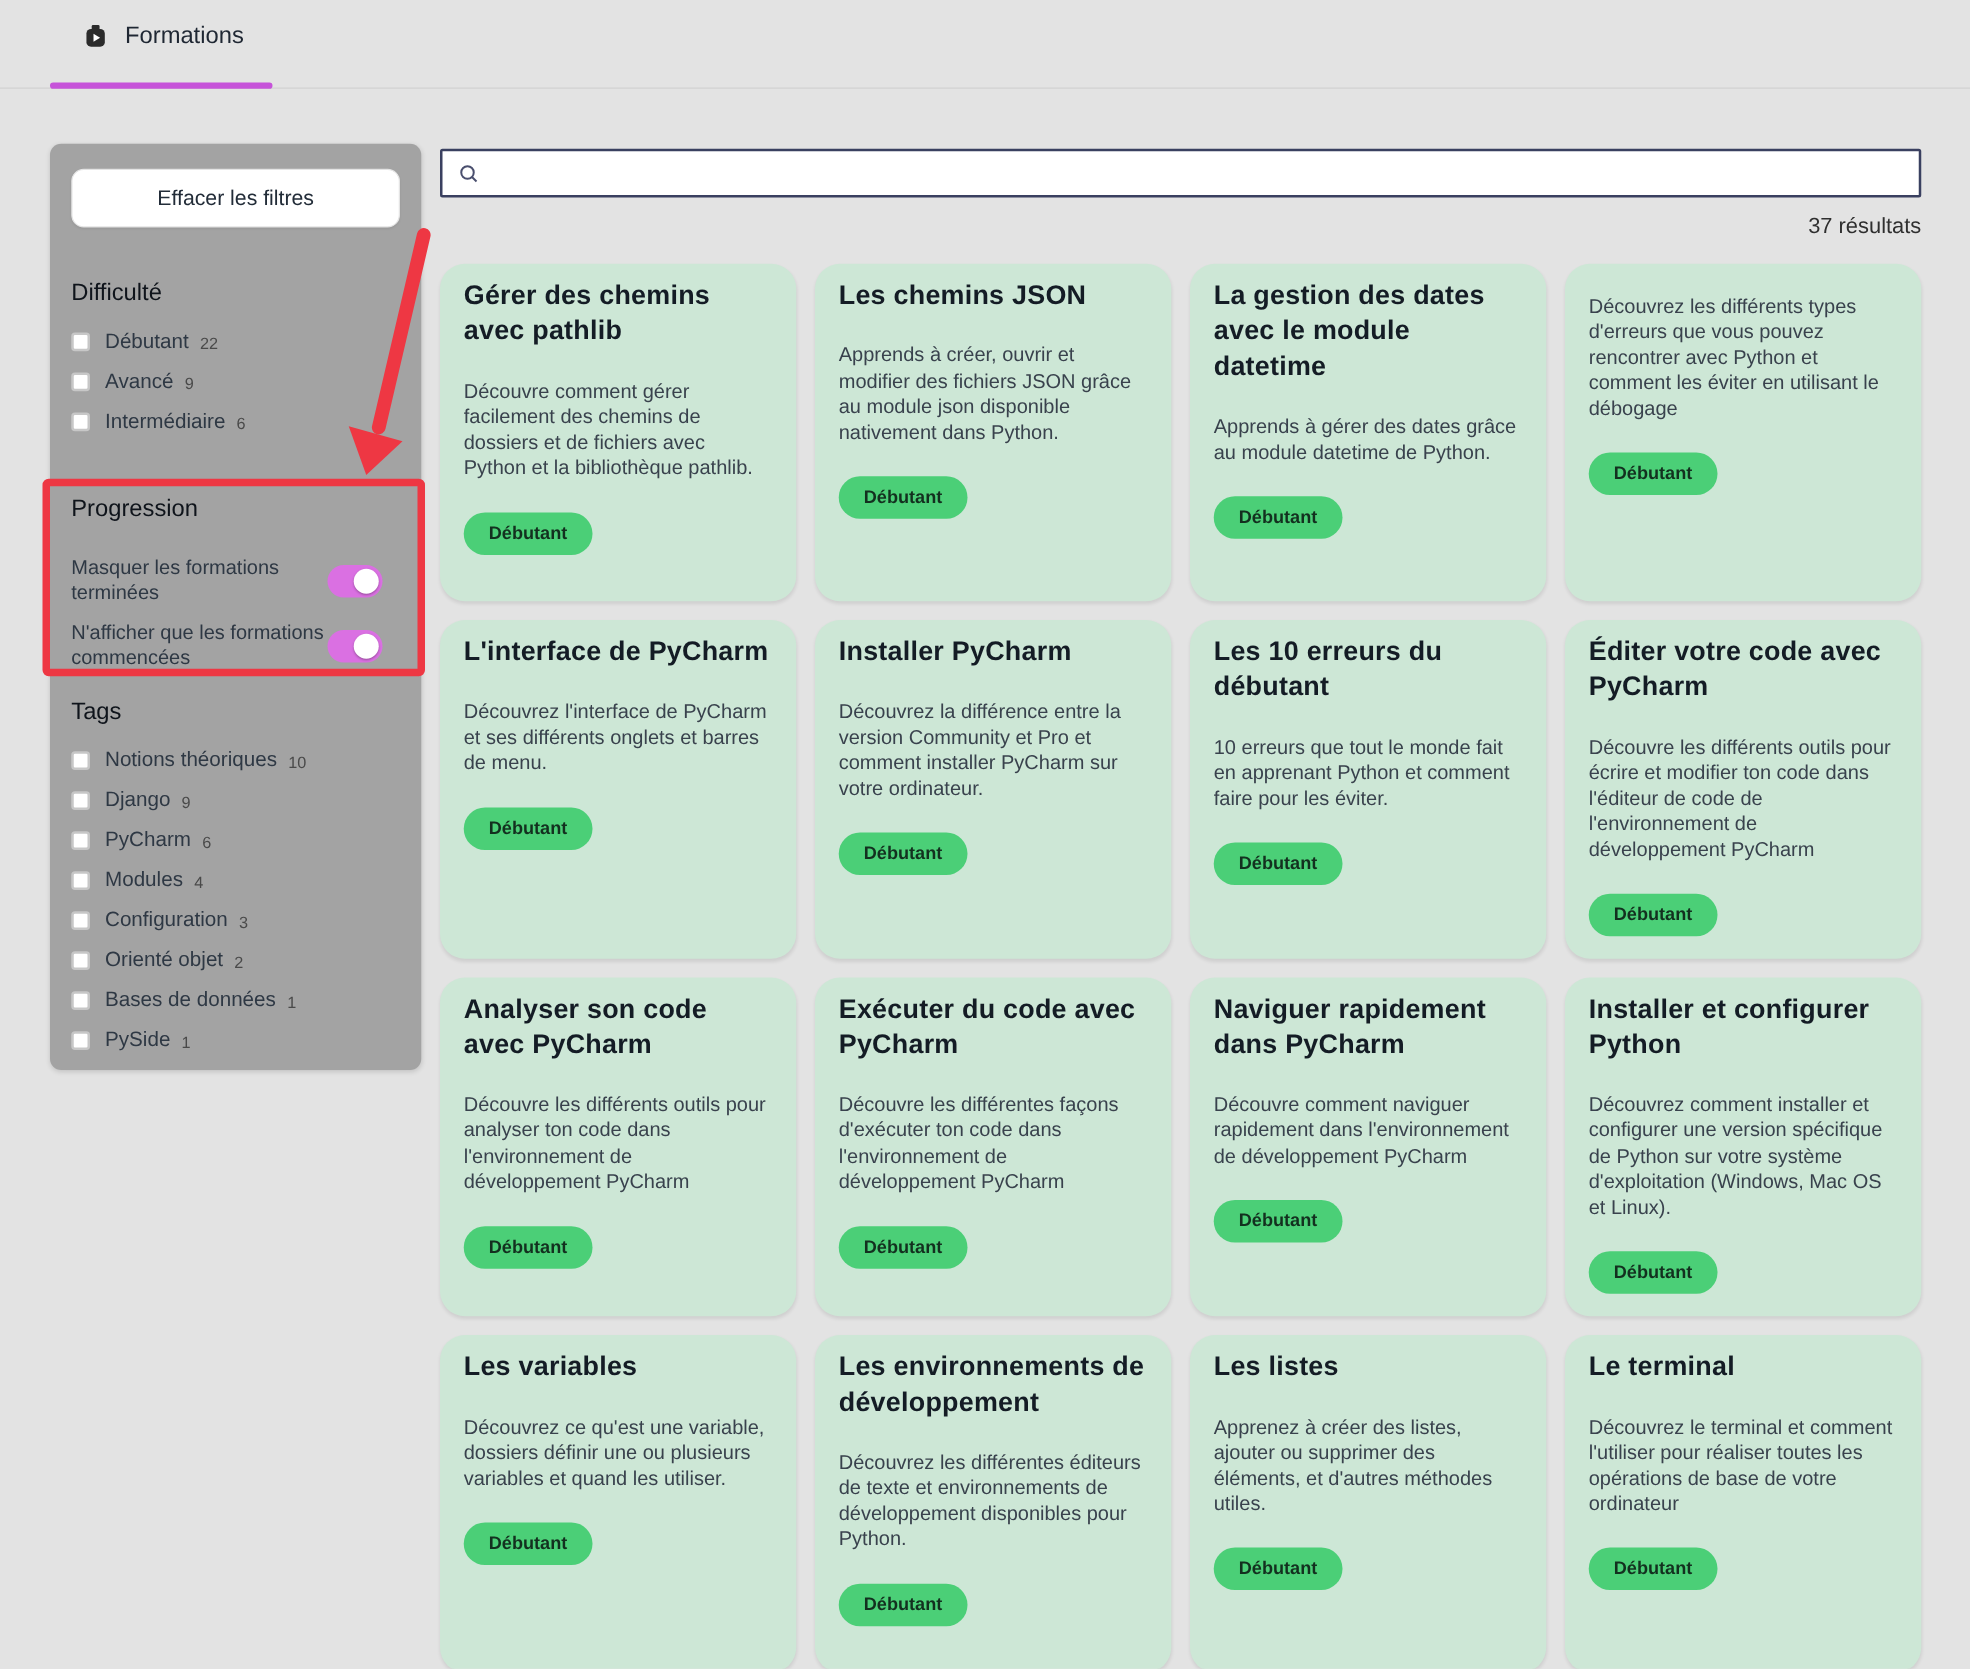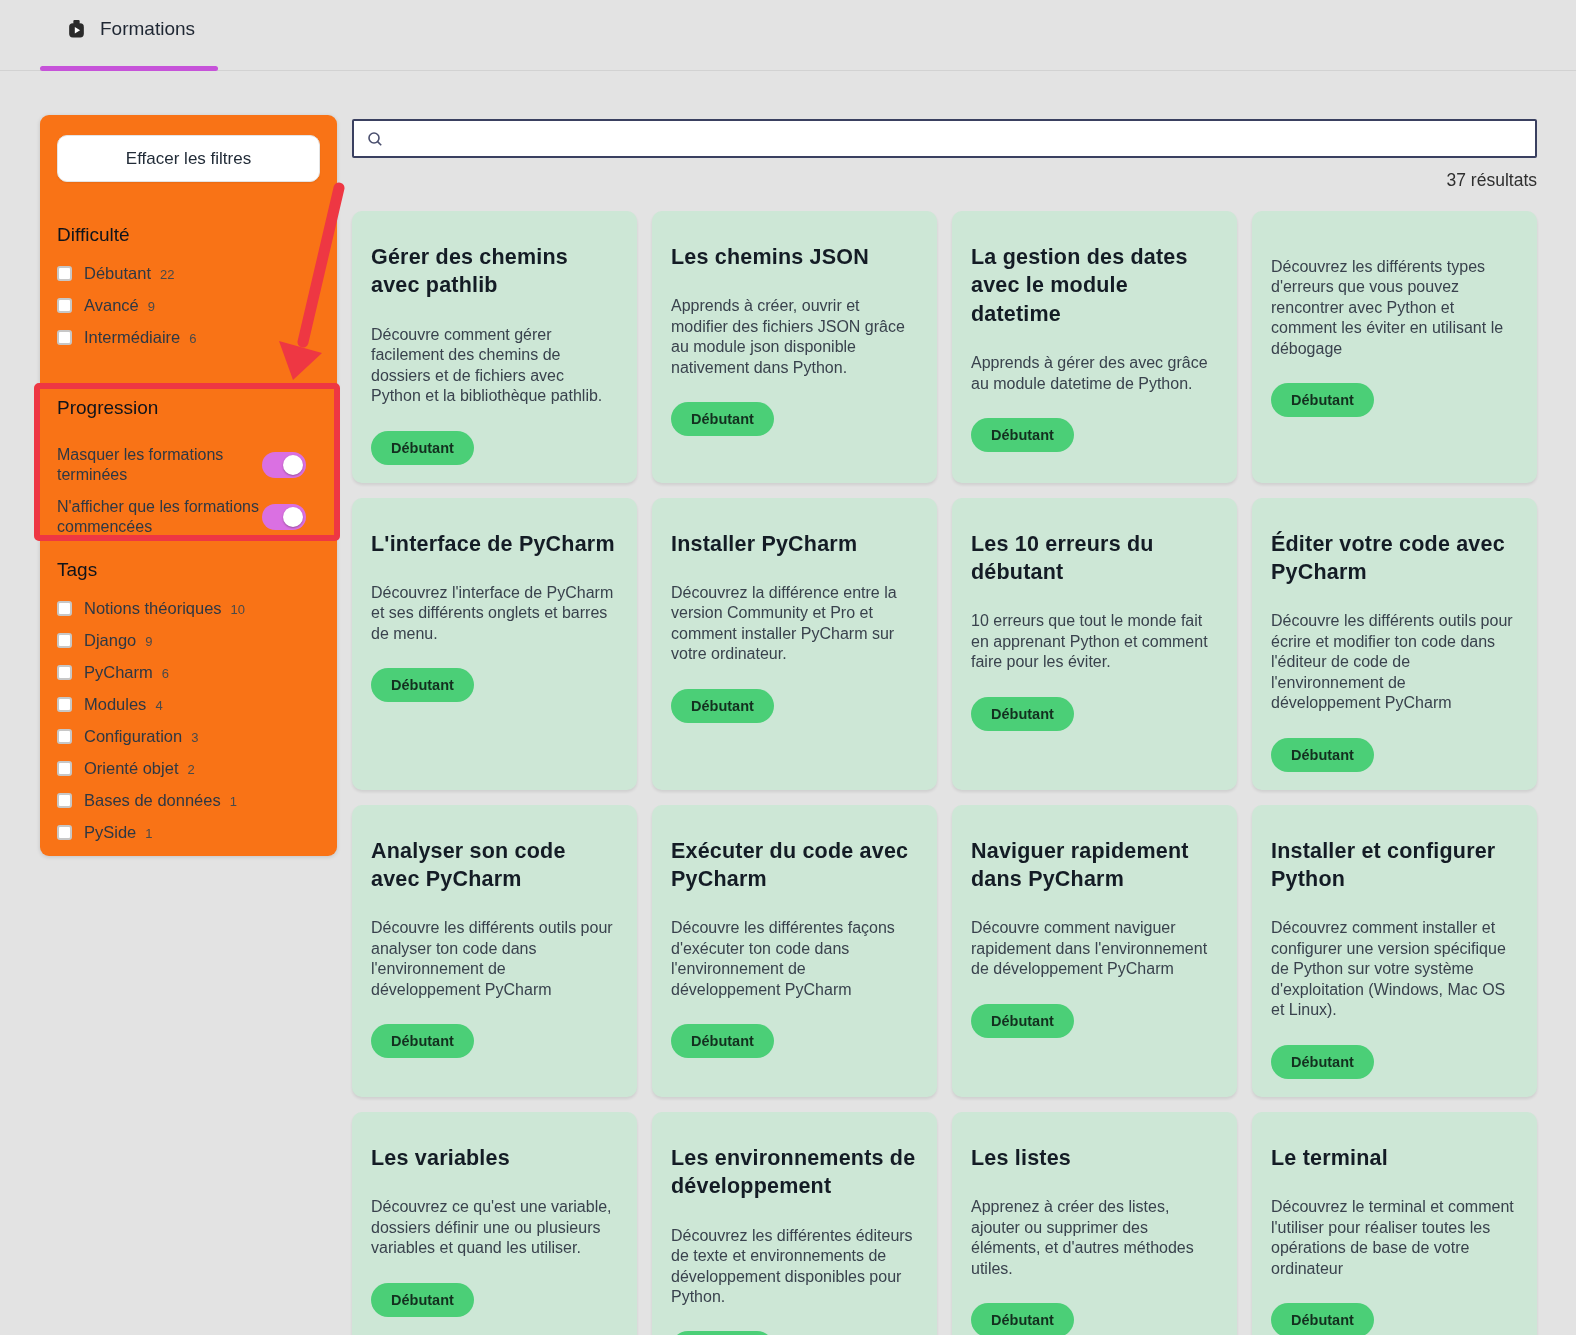--- a/index.html
+++ b/index.html
@@ -20,21 +20,21 @@
     font-size:19px;font-weight:500;color:#1f2733;cursor:pointer;justify-content:flex-end;
   }
   .tab-icon svg{display:block}
   .tab-underline{
     position:absolute;left:40px;top:66px;width:178px;height:5px;
     background:var(--accent);border-radius:3px;
   }
   
   .sidebar{
     position:absolute;left:40px;top:115px;width:297px;height:741px;
-    background:#f97316;border-radius:9px;box-shadow:0 1px 4px rgba(0,0,0,.14);
+    background:#a3a3a3;border-radius:9px;box-shadow:0 1px 4px rgba(0,0,0,.14);
     padding:20px 17px;
   }
   .clear-btn{
     display:block;width:100%;height:47px;background:#fff;border:1px solid #e4e4e4;
     border-radius:10px;font-family:inherit;font-size:17px;color:#222c38;
     box-shadow:0 1px 2px rgba(0,0,0,.07);cursor:pointer;
   }
   .sidebar h3{font-size:19px;font-weight:400;color:#0f141b;margin:0}
   .h-difficulty{margin:42px 0 18px 0 !important}
   .h-progression{margin:50px 0 26px 0 !important}
@@ -65,21 +65,21 @@
     display:flex;align-items:center;padding:0 12px;margin-bottom:12px;
   }
   .searchbox svg{flex:none;margin-right:10px}
   .searchbox input{
     flex:1;height:100%;border:none;outline:none;background:transparent;
     font-family:inherit;font-size:15px;color:#222;
   }
   .results{height:22px;text-align:right;font-size:17.5px;color:#2f2f2f;margin-bottom:19px}
   .grid{display:grid;grid-template-columns:repeat(4,285px);gap:15px}
   .card{
-    background:var(--card);border-radius:10px;padding:21px 19px 18px;min-height:270px;
+    background:var(--card);border-radius:20px;padding:0 19px 18px;min-height:270px;
     box-shadow:0 2px 3px rgba(0,0,0,.09);cursor:pointer;
   }
   .card-title{
     font-size:21.5px;font-weight:800;color:#141c25;line-height:1.32;
     margin:11px 0 0;letter-spacing:.2px;
   }
   .card-desc{font-size:16px;color:#39424d;line-height:1.28;margin:25px 0 0}
   .badge{
     display:inline-block;margin-top:24px;background:var(--badge);color:#13301f;
     font-weight:700;font-size:14.5px;padding:9px 20px;border-radius:22px;
@@ -218,21 +218,21 @@
   </article>
 
   <article class="card">
     <h2 class="card-title">Les chemins JSON</h2>
     <p class="card-desc">Apprends à créer, ouvrir et modifier des fichiers JSON grâce au module json disponible nativement dans Python.</p>
     <span class="badge">Débutant</span>
   </article>
 
   <article class="card">
     <h2 class="card-title">La gestion des dates avec le module datetime</h2>
-    <p class="card-desc">Apprends à gérer des avec grâce au module datetime de Python.</p>
+    <p class="card-desc">Apprends à gérer des dates grâce au module datetime de Python.</p>
     <span class="badge">Débutant</span>
   </article>
 
   <article class="card">
     <p class="card-desc">Découvrez les différents types d'erreurs que vous pouvez rencontrer avec Python et comment les éviter en utilisant le débogage</p>
     <span class="badge">Débutant</span>
   </article>
 
   <article class="card">
     <h2 class="card-title">L'interface de PyCharm</h2>

